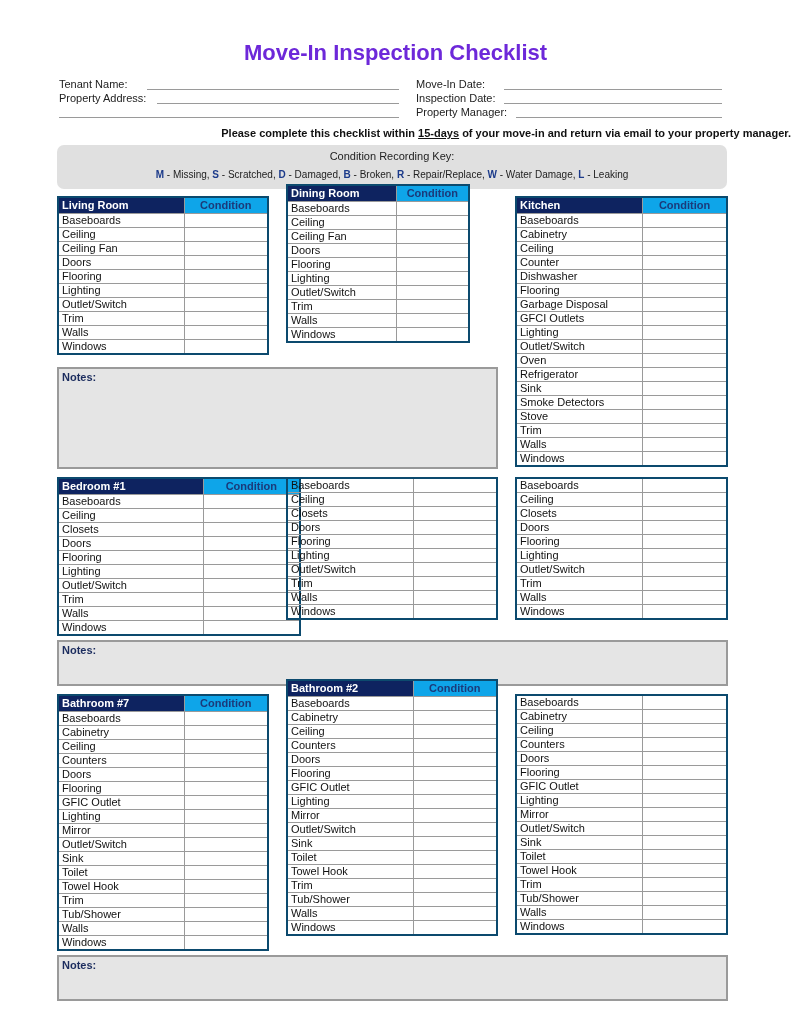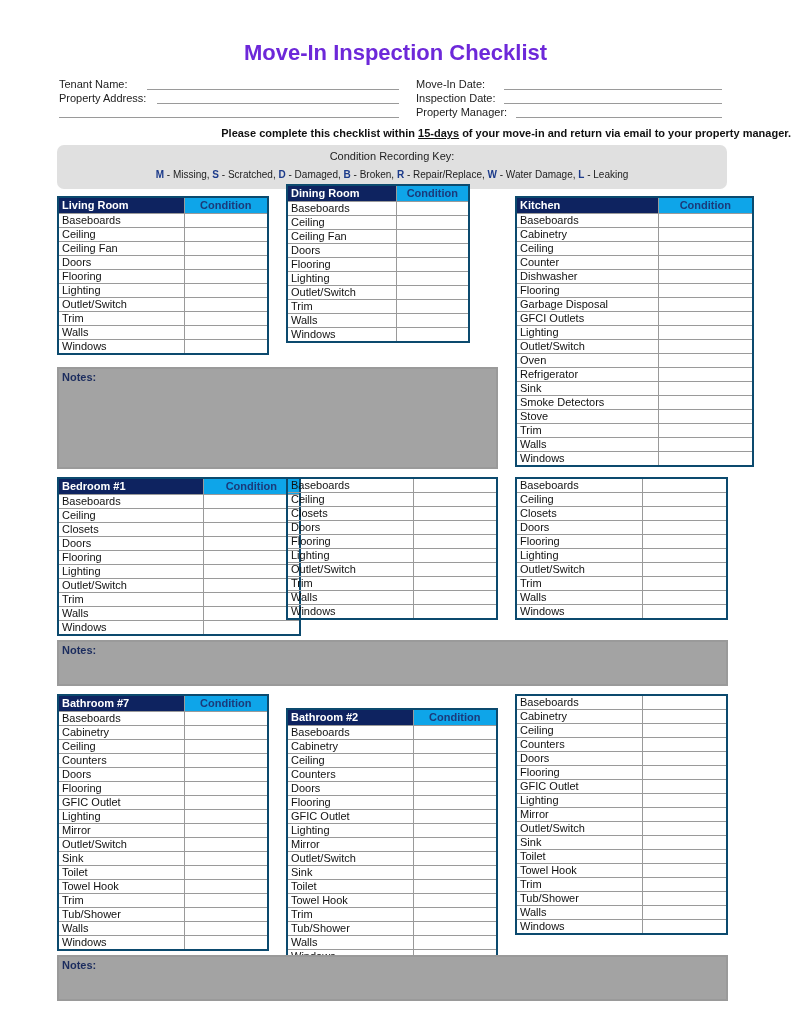--- a/index.html
+++ b/index.html
@@ -31,21 +31,21 @@
     border:2px solid #0c4a6e;
   }
   table.room th, table.room td {
     border:1px solid #9a9a9a; padding:0 3px; height:13px; line-height:13px; text-align:left;
     white-space:nowrap; overflow:hidden;
   }
   table.room th.rname { background:#0e2360; color:#ffffff; font-weight:bold; height:15px; line-height:15px; }
   table.room th.cond { background:#0ea5e9; color:#1b3a7a; font-weight:bold; text-align:center; height:15px; line-height:15px; }
   table.room td.cval { background:#fff; }
   .notes {
-    position:absolute; border:2px solid #9a9a9a; background:#a3a3a3; box-sizing:border-box;
+    position:absolute; border:2px solid #9a9a9a; background:#e5e5e5; box-sizing:border-box;
   }
   .notes .nlabel { position:absolute; left:3px; top:2px; font-size:11px; font-weight:bold; color:#1b2c5e; }
 </style>
 </head>
 <body>
 
 <div class="title">Move-In Inspection Checklist</div>
 
 <div class="field" style="left:59px; top:77px; width:340px;">
   <span class="lbl">Tenant Name:</span>
@@ -180,21 +180,21 @@
       <tr>
         <td>Walls</td>
         <td class="cval"></td>
       </tr>
       <tr>
         <td>Windows</td>
         <td class="cval"></td>
       </tr>
     </tbody>
   </table>
-<table class="room" style="left:515px; top:196px; width:239px;">
+<table class="room" style="left:515px; top:196px; width:213px;">
     <colgroup>
       <col style="width:60%">
       <col style="width:40%">
     </colgroup>
     <tbody>
       <tr>
         <th class="rname">Kitchen</th>
         <th class="cond">Condition</th>
       </tr>
       <tr>
@@ -502,21 +502,21 @@
       <tr>
         <td>Walls</td>
         <td class="cval"></td>
       </tr>
       <tr>
         <td>Windows</td>
         <td class="cval"></td>
       </tr>
     </tbody>
   </table>
-<table class="room" style="left:286px; top:708px; width:212px;">
+<table class="room" style="left:286px; top:679px; width:212px;">
     <colgroup>
       <col style="width:60%">
       <col style="width:40%">
     </colgroup>
     <tbody>
       <tr>
         <th class="rname">Bathroom #2</th>
         <th class="cond">Condition</th>
       </tr>
       <tr>

